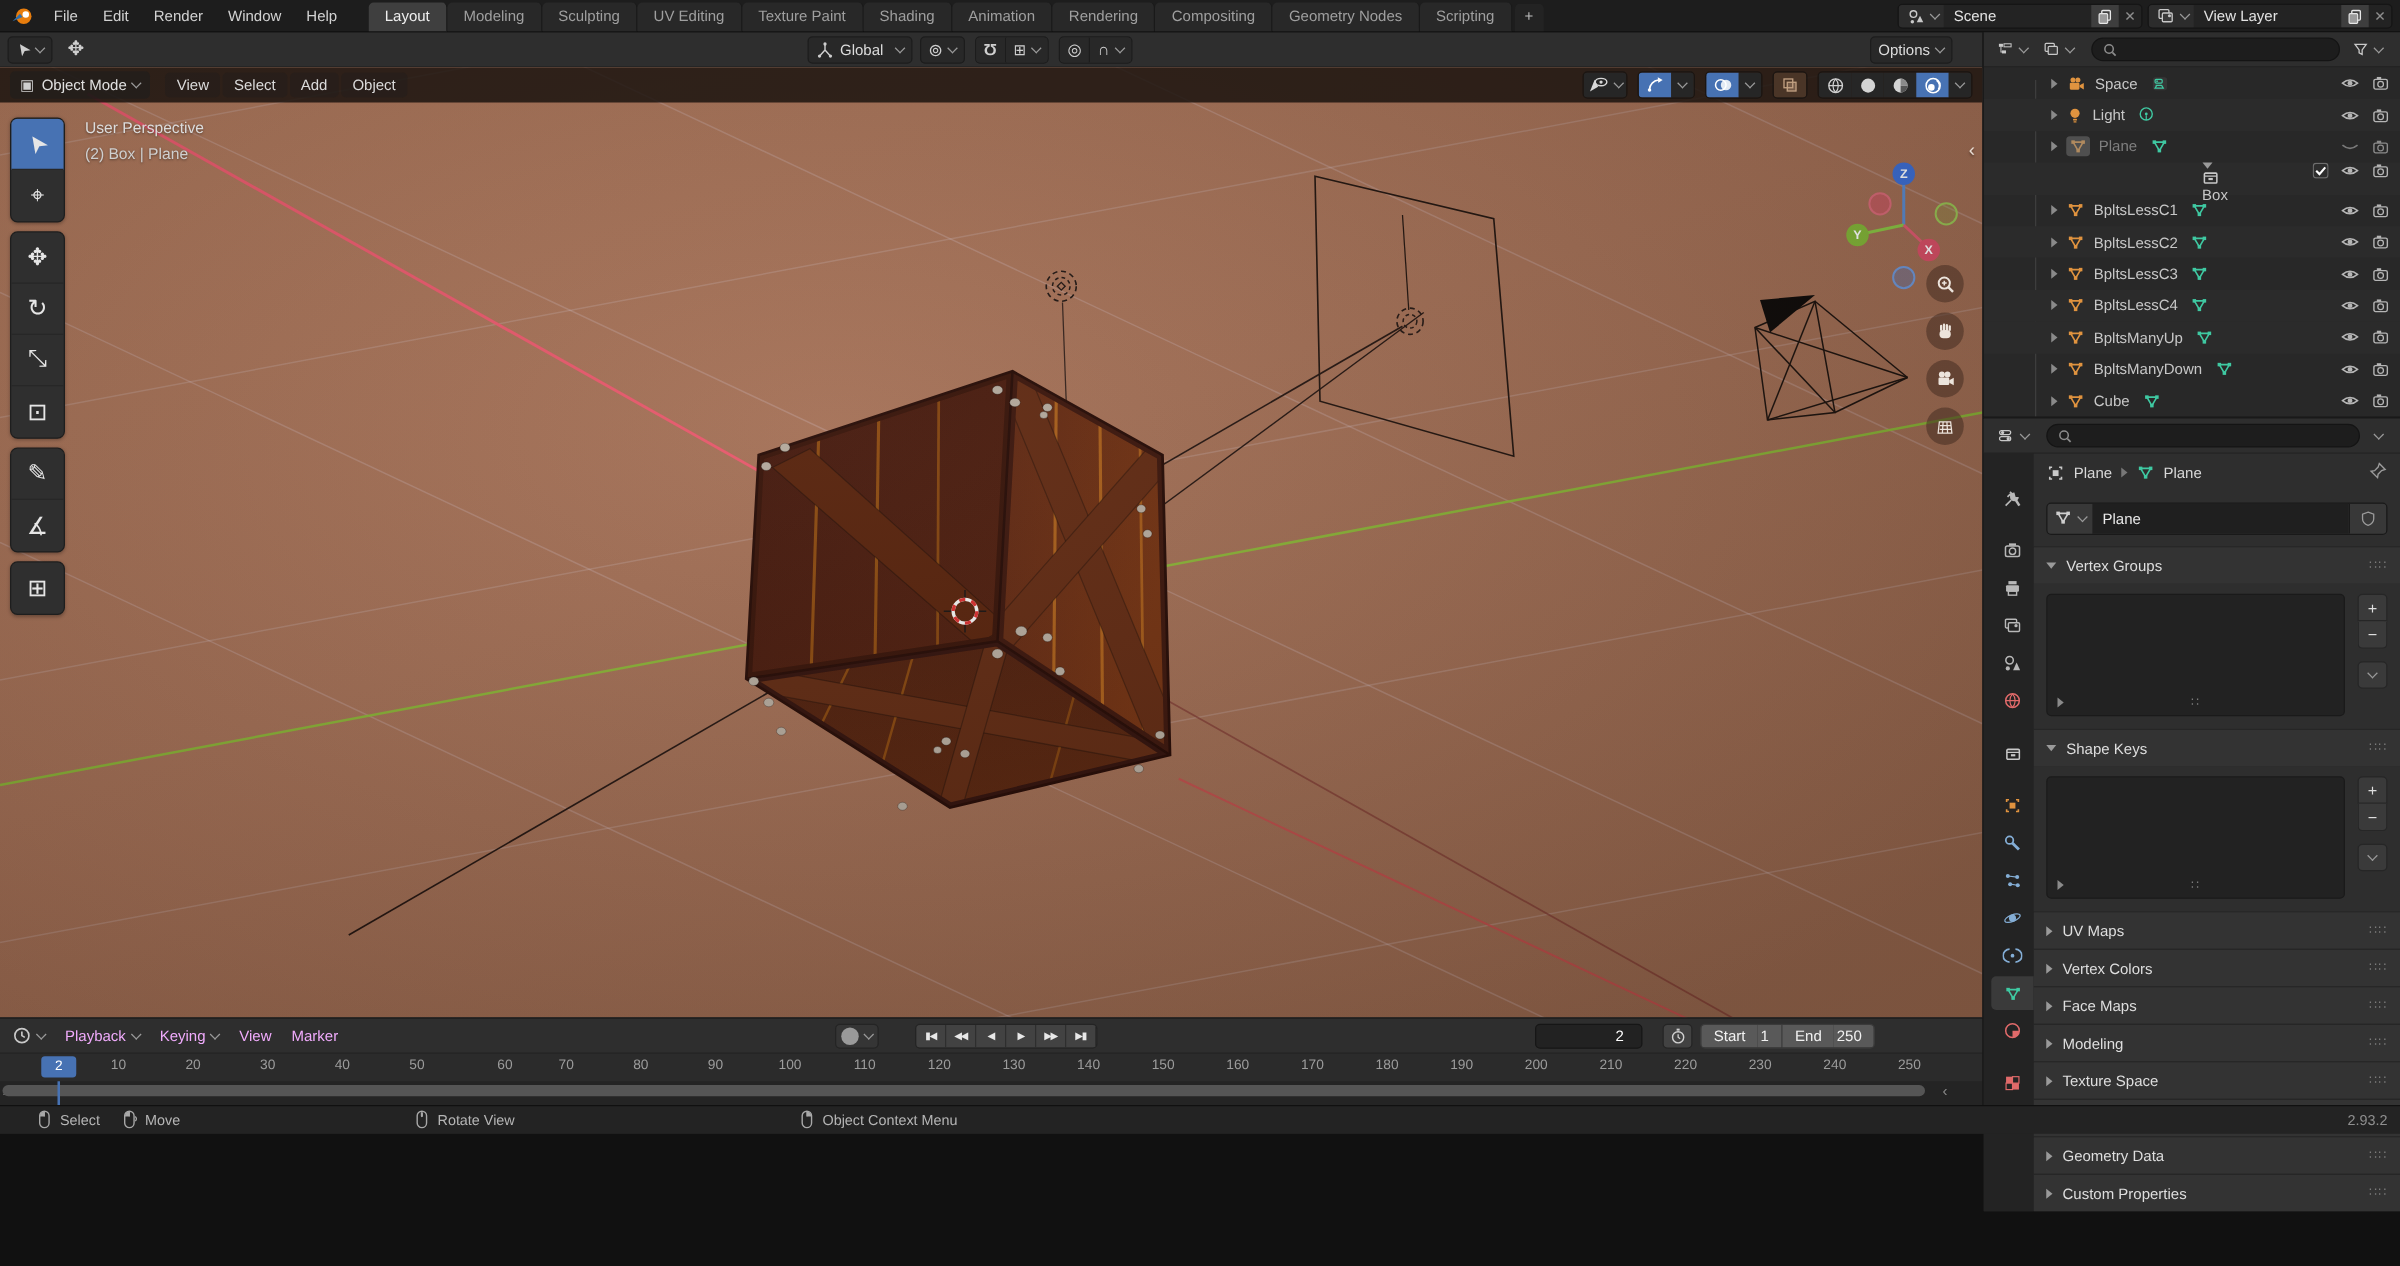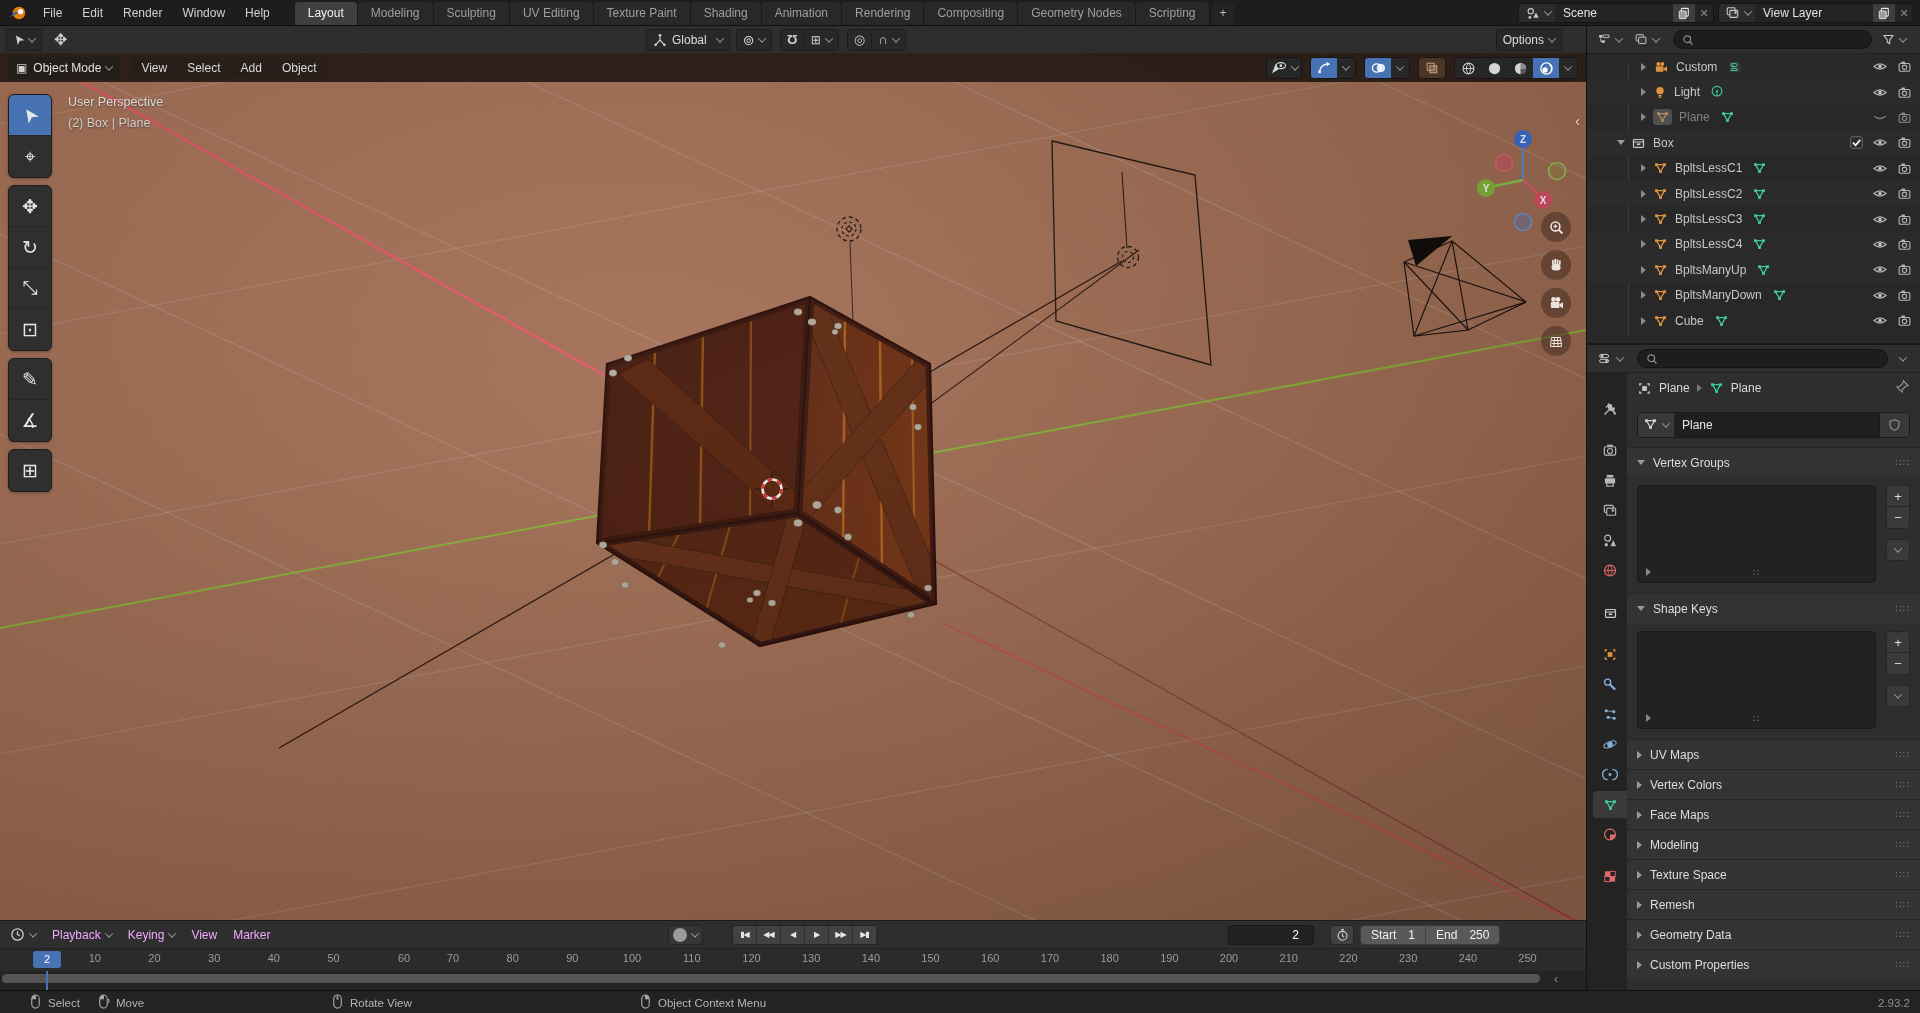--- a/index.html
+++ b/index.html
@@ -1,17 +1,17 @@
 <!DOCTYPE html>
 <html><head>
 <meta charset="utf-8">
 <style>
   *{margin:0;padding:0;box-sizing:border-box;-webkit-user-select:none;user-select:none}
   html,body{width:1920px;height:1013px;background:#111;overflow:hidden}
-  #app{position:relative;width:1920px;height:1013px;font-family:"Liberation Sans",sans-serif;font-size:12px;color:#d6d6d6;background:#1d1d1d}
+  #app{position:relative;width:1920px;height:907px;font-family:"Liberation Sans",sans-serif;font-size:12px;color:#d6d6d6;background:#1d1d1d}
   .cv{display:inline-block;width:6px;height:6px;border-right:1.5px solid #9a9a9a;border-bottom:1.5px solid #9a9a9a;transform:rotate(45deg) translate(-1px,-1px);margin-left:5px;flex:none}
   .tri{width:0;height:0;border-left:5px solid #9a9a9a;border-top:4px solid transparent;border-bottom:4px solid transparent;flex:none}
   .trid{width:0;height:0;border-top:5px solid #9a9a9a;border-left:4px solid transparent;border-right:4px solid transparent;flex:none}
   .grip{color:#7c7c7c;font-size:10px;letter-spacing:1px;line-height:1}
   
   #topbar{position:absolute;left:0;top:0;width:1920px;height:26px;background:#1d1d1d;display:flex;align-items:stretch;border-bottom:1px solid #0f0f0f}
   #topbar .menus{display:flex;align-items:center;gap:2px;margin-left:6px}
   #topbar .menus span{padding:3px 9px;border-radius:3px;color:#d2d2d2}
   #tabs{display:flex;align-items:flex-end;margin-left:16px}
   #tabs .tab{padding:4px 13px 5px;background:#282828;color:#9f9f9f;border-right:1px solid #191919;border-radius:4px 4px 0 0;white-space:nowrap}
@@ -692,21 +692,21 @@
           <div class="orow" style="padding-left: 54px;">
             <span class="tri" style="margin-right: 7px; border-left-color: rgb(138, 138, 138);"></span>
             <span class="iconbox">
               <svg width="16" height="14" viewBox="0 0 17 16">
                 <circle cx="5.5" cy="4.5" r="2.3" fill="#e0933f"></circle>
                 <circle cx="10" cy="4.5" r="2.3" fill="#e0933f"></circle>
                 <rect x="2.6" y="7" width="8.8" height="6.4" rx="1" fill="#e0933f"></rect>
                 <path d="M11.6 9.4 l3.8-2.2 v6 l-3.8-2.2 Z" fill="#e0933f"></path>
               </svg>
             </span>
-            <span class="lbl">Custom</span>
+            <span class="lbl">Space</span>
             <span class="dico">
               <svg width="16" height="14" viewBox="0 0 17 16">
                 <rect x="2" y="2" width="13" height="12" rx="2.5" fill="rgba(80,80,80,0.35)"></rect>
                 <rect x="4" y="4" width="6.5" height="3.4" rx="1" fill="none" stroke="#3fc9a2" stroke-width="1.1"></rect>
                 <circle cx="5.8" cy="5.7" r="0.8" fill="#3fc9a2"></circle>
                 <path d="M4.5 9.5 h5.5 M5.5 9.5 l-1.5 2.5 h7.5 l-1.5-2.5" fill="none" stroke="#3fc9a2" stroke-width="1.1"></path>
               </svg>
             </span>
             <span class="right">
               <span class="iconbox">
@@ -784,21 +784,21 @@
               </span>
               <span class="iconbox">
                 <svg width="15" height="13" viewBox="0 0 16 15">
                   <rect x="1.8" y="4" width="12.4" height="9" rx="1.6" fill="none" stroke="#8a8a8a" stroke-width="1.3"></rect>
                   <circle cx="8" cy="8.5" r="2.6" fill="none" stroke="#8a8a8a" stroke-width="1.2"></circle>
                   <rect x="4.5" y="1.8" width="4" height="2.2" fill="#8a8a8a"></rect>
                 </svg>
               </span>
             </span>
           </div>
-          <div class="orow odd" style="padding-left: 30px;">
+          <div class="orow odd" style="padding-left: 30px; flex-direction: column;">
             <span class="trid" style="margin-right: 6px;"></span>
             <span class="iconbox">
               <svg width="15" height="14" viewBox="0 0 16 16">
                 <rect x="2.3" y="4" width="11.4" height="9" rx="1" fill="none" stroke="#c9c9c9" stroke-width="1.4"></rect>
                 <line x1="2.3" y1="6.8" x2="13.7" y2="6.8" stroke="#c9c9c9" stroke-width="1.2"></line>
                 <rect x="6" y="8.4" width="4" height="2" fill="#c9c9c9"></rect>
               </svg>
             </span>
             <span class="lbl">Box</span>
             <span class="right">

